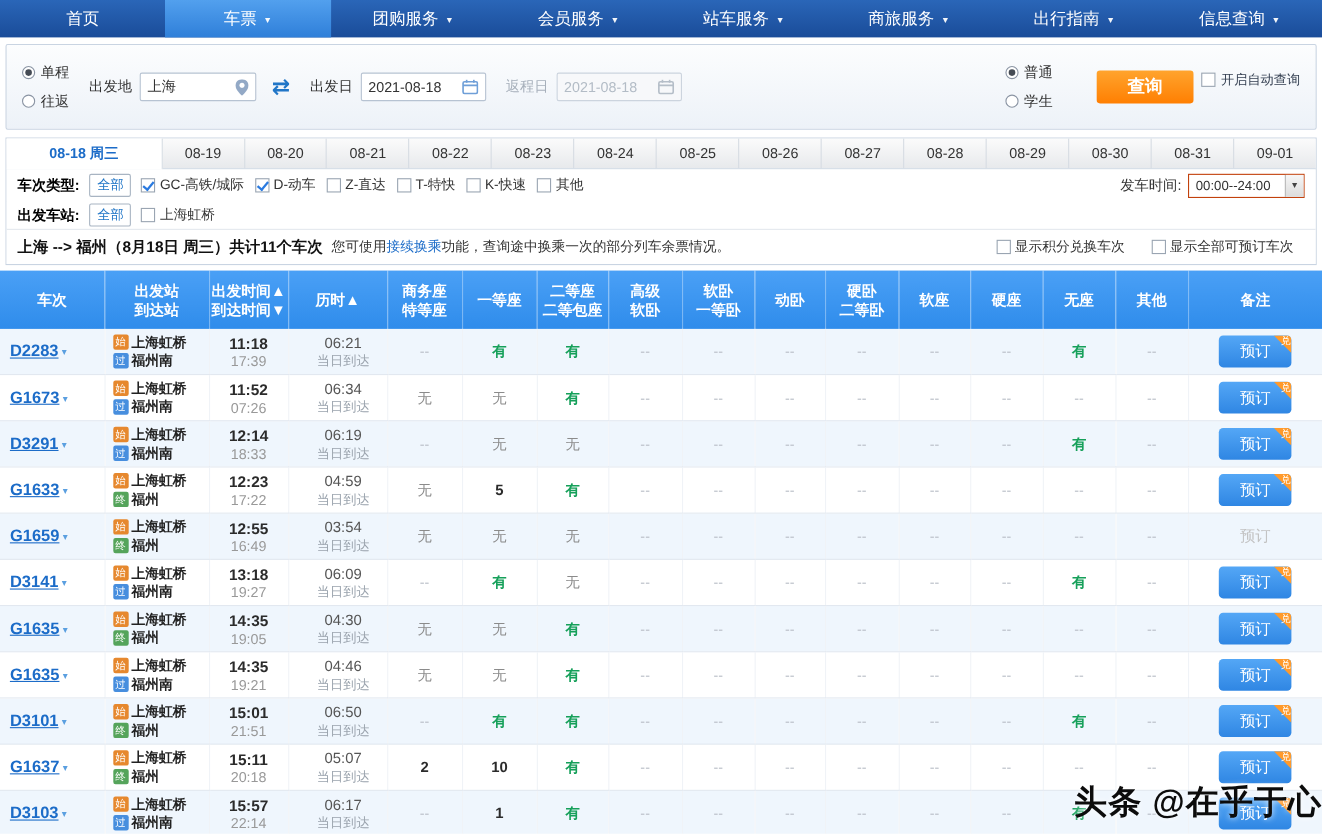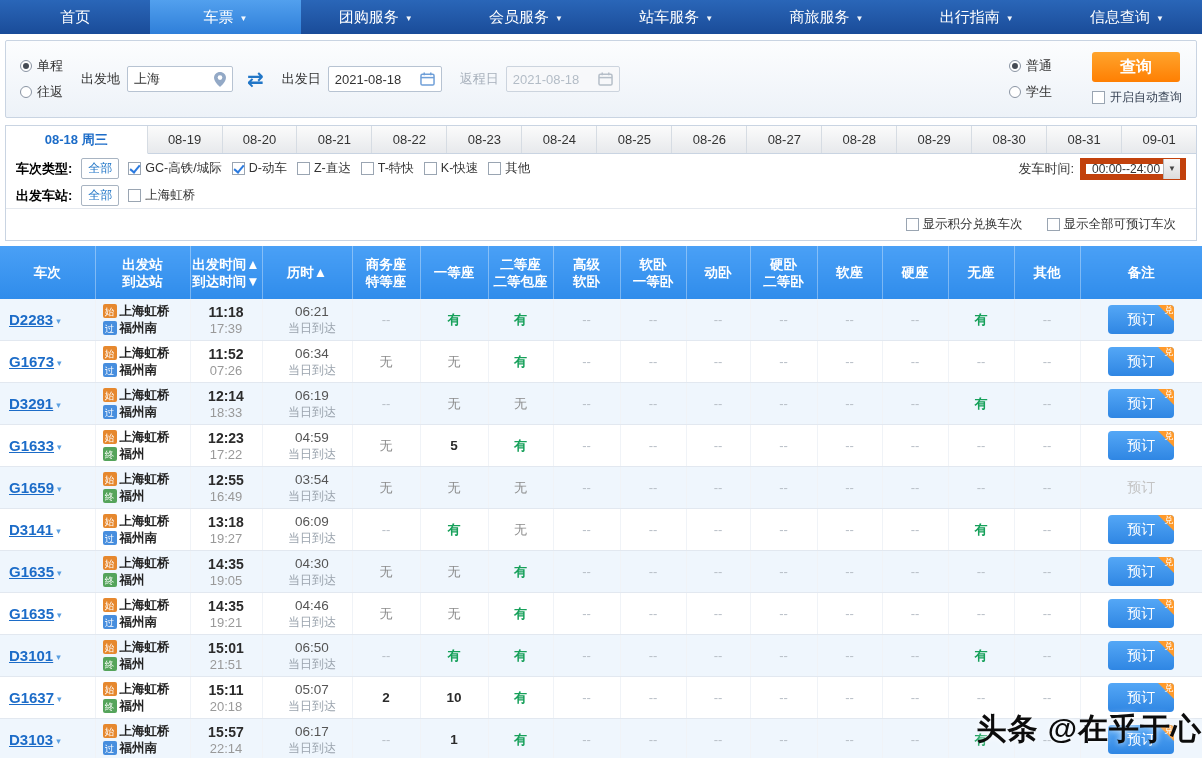--- a/index.html
+++ b/index.html
@@ -31,21 +31,21 @@
     box-sizing:border-box;cursor:text}
   .input-text{font-size:13px;color:#333;white-space:nowrap}
   .field.date .input-box{width:114px}
   .field.disabled .field-label{color:#a7b0bb}
   .field.disabled .input-box{background:#f7f8fa;border-color:#ccd4de}
   .field.disabled .input-text{color:#b3bcc6}
   .swap{margin-left:14px;color:#2176c7;font-size:20px;font-weight:bold;cursor:pointer;line-height:1}
   .cal{color:#6f9fd8}
   .disabled .cal{color:#b5bec8}
   .right-group{margin-left:auto;display:flex;align-items:center;gap:40px}
-  .query-col{display:flex;flex-direction:column;gap:7px;align-items:flex-start}
+  .query-col{display:flex;gap:7px;align-items:flex-start}
   .query-btn{width:88px;height:30px;border:none;border-radius:3px;
     background:linear-gradient(#ffa42d,#ff7f02);color:#fff;font-size:16px;font-weight:bold;
     cursor:pointer;font-family:inherit}
   .auto-query{display:flex;align-items:center;gap:5px;font-size:12px;color:#354052;cursor:pointer}
   .cb{width:13px;height:13px;border:1px solid #9aa5b2;background:#fff;position:relative;
     display:inline-block;box-sizing:border-box;flex:none}
   .cb.checked::after{content:"";position:absolute;left:3px;top:0;width:4px;height:8px;
     border-right:2px solid #2a7ae0;border-bottom:2px solid #2a7ae0;transform:rotate(40deg)}
   
   .mid{margin:7px 5px 0;border:1px solid #c9d4e2}
@@ -58,21 +58,21 @@
     border-bottom:1px solid #fff}
   .filter-row{display:flex;align-items:center;background:#fff;padding:0 10px;height:29px;gap:9px}
   .filter-row2{height:25px}
   .filter-label{font-weight:bold;font-size:13px;color:#000000;white-space:nowrap}
   .all-btn{border:1px solid #a8b4c2;color:#2176c7;background:#fff;font-size:12px;
     padding:1px 6px;border-radius:2px;cursor:pointer;font-family:inherit}
   .checks{display:flex;align-items:center}
   .check-item{display:flex;align-items:center;gap:4px;font-size:12.5px;color:#333;
     cursor:pointer;margin-right:10px;white-space:nowrap}
   .time-group{margin-left:auto;display:flex;align-items:center;gap:6px;font-size:13px}
-  .select{width:106px;height:22px;border:6px solid #c2410c;background:#fff;display:flex;
+  .select{width:106px;height:22px;border:1px solid #c2410c;background:#fff;display:flex;
     align-items:center;justify-content:space-between;padding-left:6px;font-size:12px;
     cursor:pointer;box-sizing:border-box}
   .select-caret{width:16px;height:20px;background:linear-gradient(#f6f6f6,#dcdcdc);
     border-left:1px solid #b6b6b6;display:flex;align-items:center;justify-content:center;
     font-size:8px;color:#444}
   .info-row{display:flex;align-items:center;background:#fff;border-top:1px solid #e4e8ee;
     padding:0 10px;height:31px;gap:8px}
   .route{font-size:14px;font-weight:bold;color:#111;white-space:nowrap}
   .tip{font-size:12.5px;color:#333;white-space:nowrap}
   .tip-link{color:#1c6cc8;cursor:pointer}
@@ -320,20 +320,22 @@
     <button class="all-btn">全部</button>
     <span class="checks" id="station-checks">
   <label class="check-item">
     <span class="cb"></span>
     <span class="cb-label">上海虹桥</span>
   </label>
 </span>
   </div>
 
   <div class="info-row">
+    <span class="route">上海 --&gt; 福州（8月18日 周三）共计11个车次</span>
+    <span class="tip"><span>您可使用</span><span class="tip-link">接续换乘</span><span>功能，查询途中换乘一次的部分列车余票情况。</span></span>
     <span class="info-right">
       <label class="check-item">
         <span class="cb"></span>
         <span>显示积分兑换车次</span>
       </label>
       <label class="check-item">
         <span class="cb"></span>
         <span>显示全部可预订车次</span>
       </label>
     </span>

